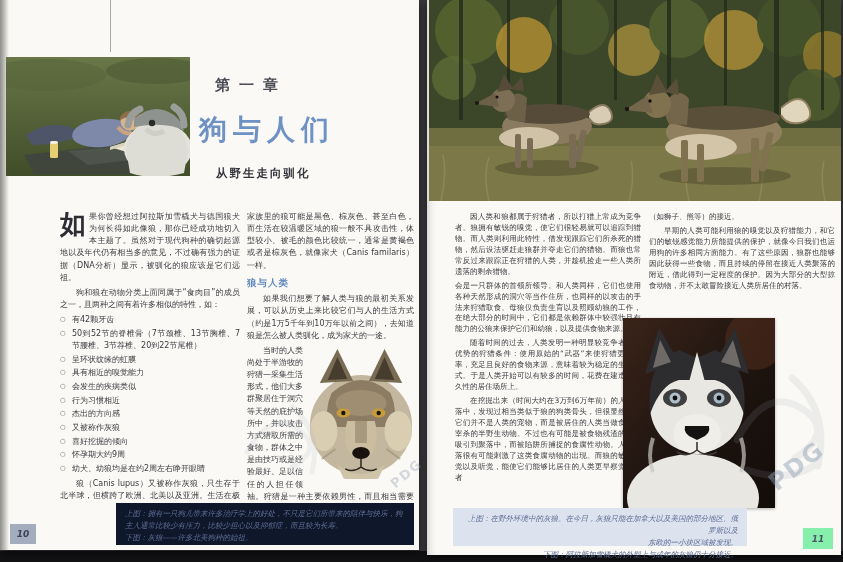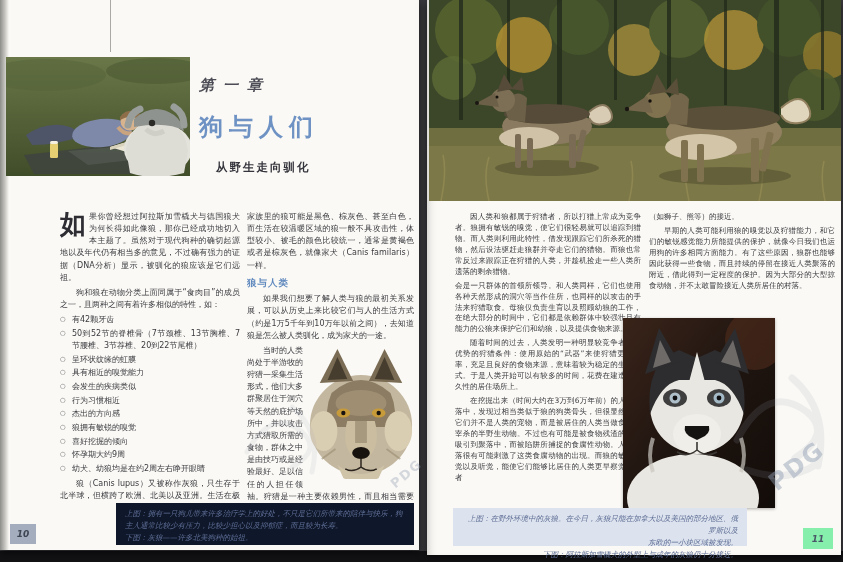--- a/index.html
+++ b/index.html
@@ -11,22 +11,22 @@
   .bottom-bar{position:absolute;left:0;top:551px;width:843px;height:11px;background:#121215;z-index:0;}
   .page{position:absolute;top:0;background:#faf9f5;z-index:1;box-shadow:0 3px 8px rgba(0,0,0,.55);}
   .page-left{left:0;width:419px;height:550px;}
   .page-right{left:427px;width:414px;height:555px;box-shadow:inset 7px 0 10px -7px rgba(0,0,0,.25),0 3px 8px rgba(0,0,0,.55);}
   .edge-strip{position:absolute;left:0;top:0;width:9px;height:550px;
     background:linear-gradient(90deg,#8d8d8a 0,#c6c5c0 55%,#faf9f5 100%);}
   .crease-line{position:absolute;left:110px;top:0;width:1px;height:52px;background:#a9a9a6;}
 
   
   .chapter-block{position:absolute;left:199px;top:76px;}
-  .chapter-kicker{font-size:15px;font-weight:bold;color:#4c4c56;letter-spacing:9px;margin:0 0 16px 0;font-style:italic;}
-  .chapter-title{font-size:24px;font-weight:bold;color:#6e92c3;letter-spacing:6px;margin:0 0 12px 0;}
+  .chapter-kicker{font-size:15px;font-weight:bold;color:#4c4c56;letter-spacing:9px;margin:0 0 16px 16px;}
+  .chapter-title{font-size:28px;font-weight:bold;color:#6e92c3;letter-spacing:6px;margin:0 0 12px 0;}
   .chapter-subtitle{font-size:11.5px;font-weight:bold;color:#34343c;letter-spacing:2px;margin:17px;}
 
   
   .col{position:absolute;text-align:justify;color:#3b3b40;overflow:hidden;}
   .col-l1{left:60px;top:211px;width:180px;height:292px;font-size:8px;line-height:1.52;}
   .col-l2{left:247px;top:211px;width:167px;height:292px;font-size:8px;line-height:1.52;}
   .col-r1{left:28px;top:212px;width:186px;height:296px;font-size:7.5px;line-height:1.46;}
   .col-r2{left:222px;top:212px;width:186px;height:296px;font-size:7.5px;line-height:1.46;}
   .para{margin:0 0 3px 0;text-indent:2em;}
   .para.noindent{text-indent:0;}
@@ -138,21 +138,21 @@
       <div class="bullet-item">
           <span class="bullet-marker">○</span>
           <span class="bullet-text">行为习惯相近</span>
         </div>
       <div class="bullet-item">
           <span class="bullet-marker">○</span>
           <span class="bullet-text">杰出的方向感</span>
         </div>
       <div class="bullet-item">
           <span class="bullet-marker">○</span>
-          <span class="bullet-text">狼拥有敏锐的嗅觉</span>
+          <span class="bullet-text">又被称作灰狼</span>
         </div>
       <div class="bullet-item">
           <span class="bullet-marker">○</span>
           <span class="bullet-text">喜好挖掘的倾向</span>
         </div>
       <div class="bullet-item">
           <span class="bullet-marker">○</span>
           <span class="bullet-text">怀孕期大约9周</span>
         </div>
       <div class="bullet-item">

